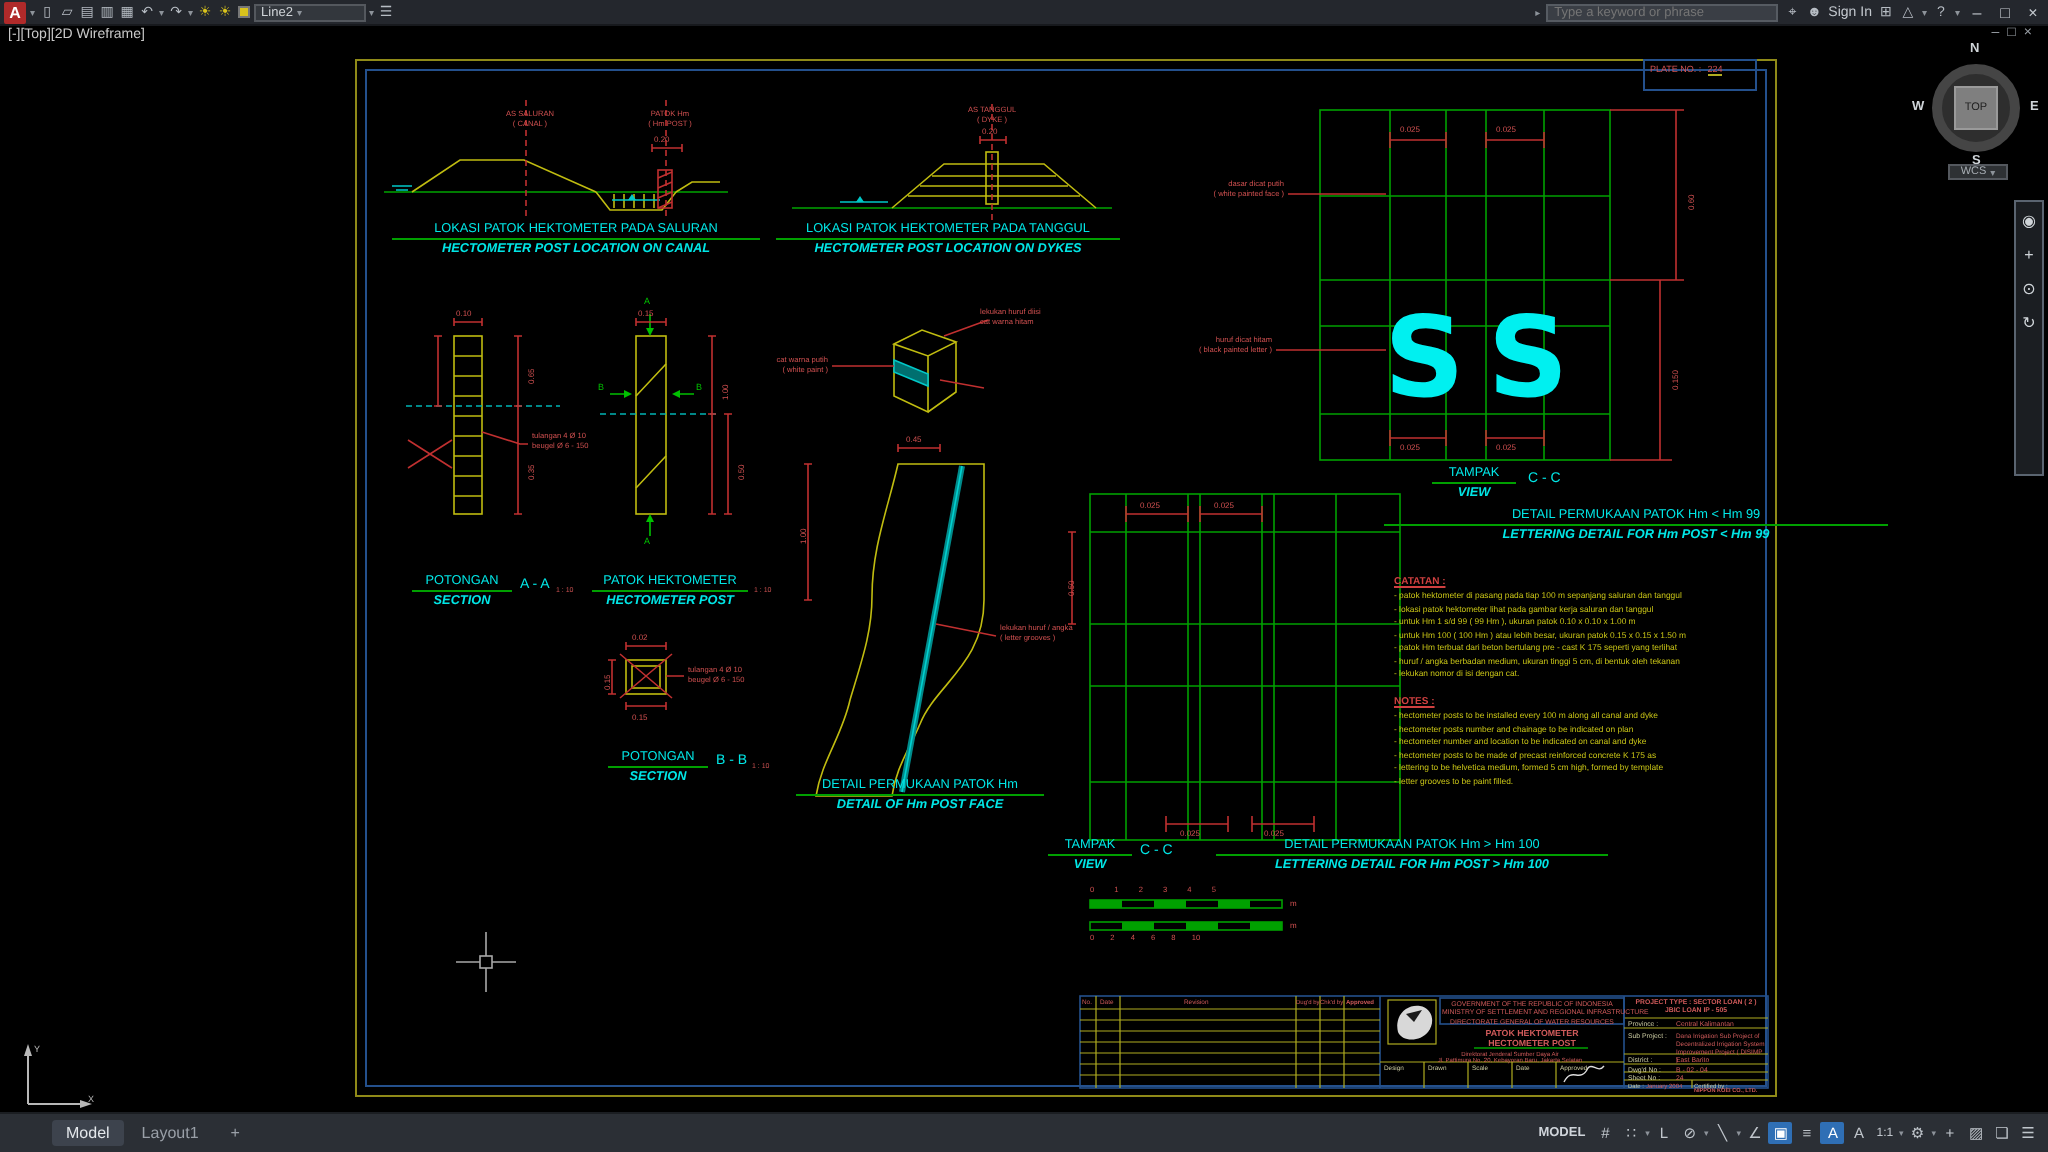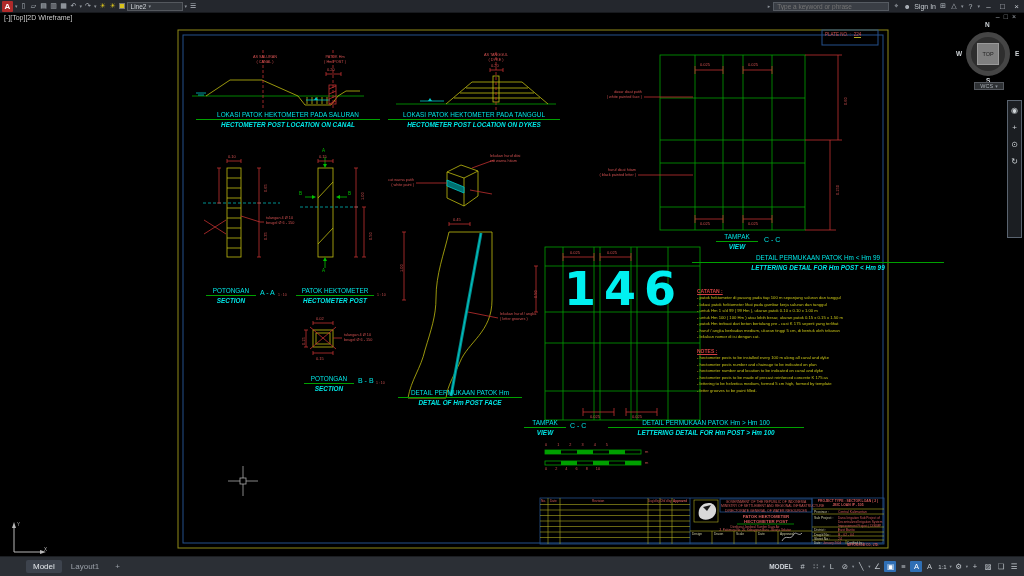--- a/index.html
+++ b/index.html
@@ -179,21 +179,21 @@
     </g>
 
     <g stroke="#b8b8b8" fill="none" stroke-width="1">
       <path d="M14,552 V526 M14,552 H42"></path>
       <path fill="#b8b8b8" stroke="none" d="M12,528 L14,522 L16,528 Z M40,550 L46,552 L40,554 Z"></path>
     </g>
   </svg>
 
   <div class="plate"><span>PLATE NO. :</span><b>224</b></div>
 
-  <span class="bigch" style="left:564px;top:266px;font-size:46px;letter-spacing:8px">146</span>
+  <span class="bigch" style="left:692px;top:152px;font-size:56px;letter-spacing:14px">SS</span>
 
   <div class="vtitle" style="left:196px;top:111px;width:184px">
     <div class="t1">LOKASI PATOK HEKTOMETER PADA SALURAN</div>
       <div class="gline"></div>
       <div class="t2">HECTOMETER POST LOCATION ON CANAL</div>
   </div>
   <div class="vtitle" style="left:388px;top:111px;width:172px">
     <div class="t1">LOKASI PATOK HEKTOMETER PADA TANGGUL</div>
       <div class="gline"></div>
       <div class="t2">HECTOMETER POST LOCATION ON DYKES</div>

